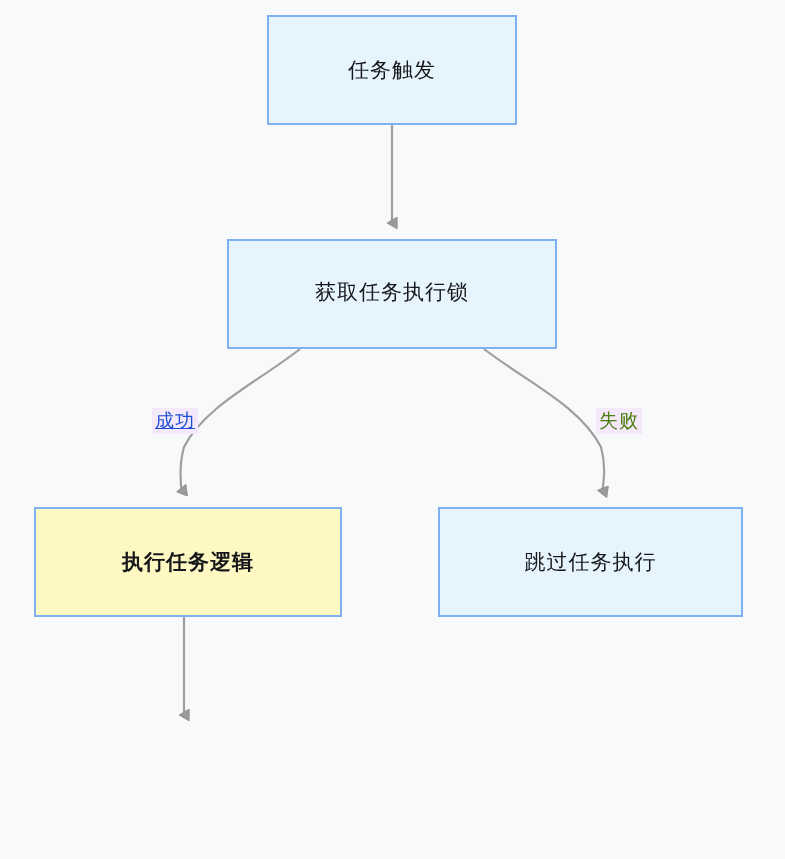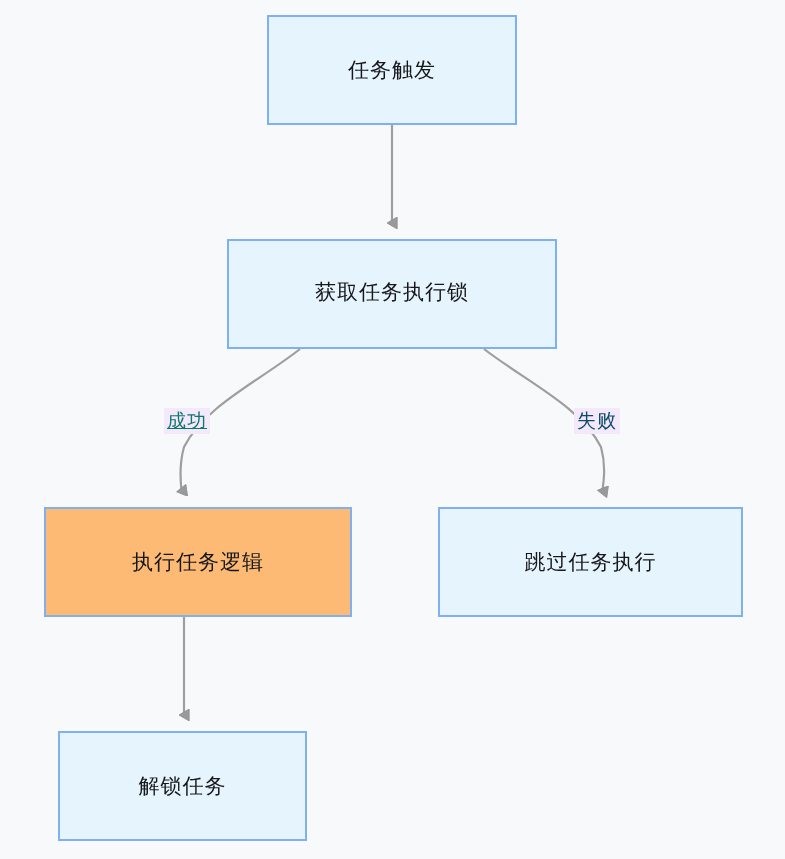--- a/index.html
+++ b/index.html
@@ -73,29 +73,26 @@
   </svg>
 
   <div class="flow-node" style="left: 267px; top: 15px; width: 250px; height: 110px; background: rgb(230, 244, 253); border-color: rgb(127, 176, 240);">
     <span class="node-label">任务触发</span>
   </div>
 
   <div class="flow-node" style="left: 227px; top: 239px; width: 330px; height: 110px; background: rgb(230, 244, 253); border-color: rgb(127, 176, 240); font-family: Liberation Mono, monospace;">
     <span class="node-label">获取任务执行锁</span>
   </div>
 
-  <div class="flow-node" style="left: 44px; top: 507px; width: 308px; height: 110px; background: #fdba74; border-color: rgb(127, 176, 240);">
+  <div class="flow-node" style="left: 34px; top: 507px; width: 308px; height: 110px; background: #fef9c3; border-color: rgb(127, 176, 240); font-weight: bold;">
     <span class="node-label">执行任务逻辑</span>
   </div>
 
   <div class="flow-node" style="left: 438px; top: 507px; width: 305px; height: 110px; background: rgb(230, 244, 253); border-color: rgb(127, 176, 240);">
     <span class="node-label">跳过任务执行</span>
   </div>
 
-  <div class="flow-node" style="left: 58px; top: 731px; width: 249px; height: 110px; background: rgb(230, 244, 253); border-color: rgb(127, 176, 240);">
-    <span class="node-label">解锁任务</span>
-  </div>
 
-  <div class="edge-label" style="left: 164px; top: 408px; background: rgb(244, 233, 250); color: #0f766e; text-decoration: underline;">成功</div>
+  <div class="edge-label" style="left: 152px; top: 408px; background: rgb(244, 233, 250); color: #1d4ed8; text-decoration: underline;">成功</div>
 
-  <div class="edge-label" style="left: 574px; top: 408px; background: rgb(244, 233, 250); color: #0c4a6e;">失败</div>
+  <div class="edge-label" style="left: 596px; top: 408px; background: rgb(244, 233, 250); color: #4d7c0f;">失败</div>
 
 </div>
 
 </body></html>

